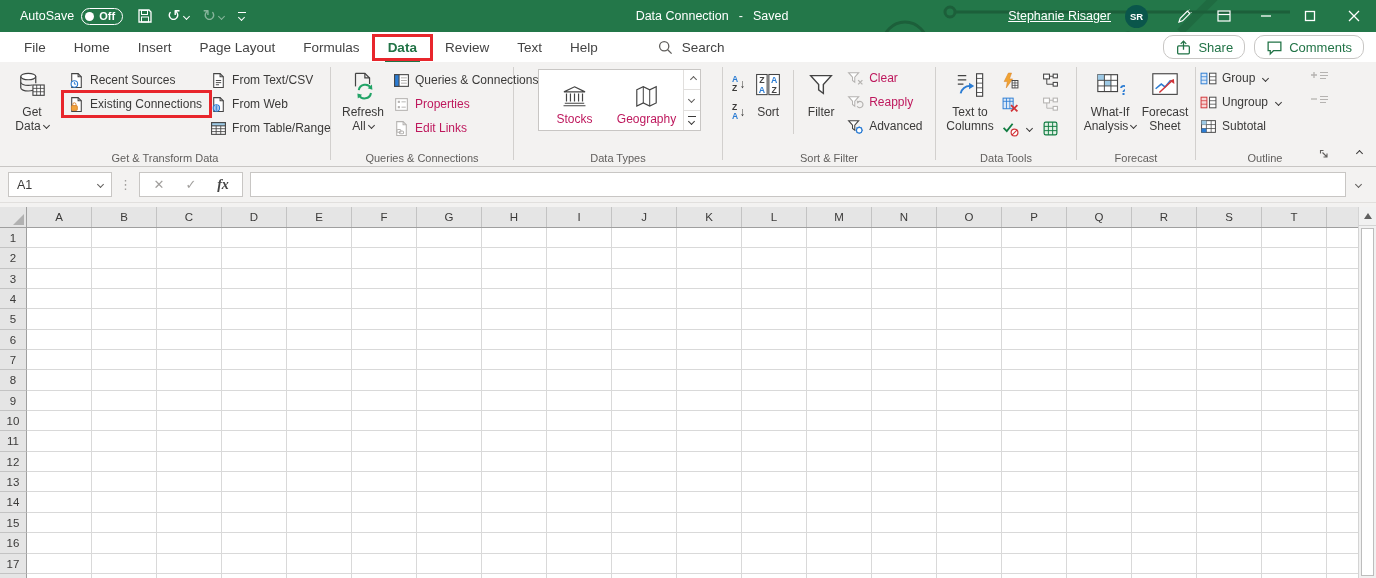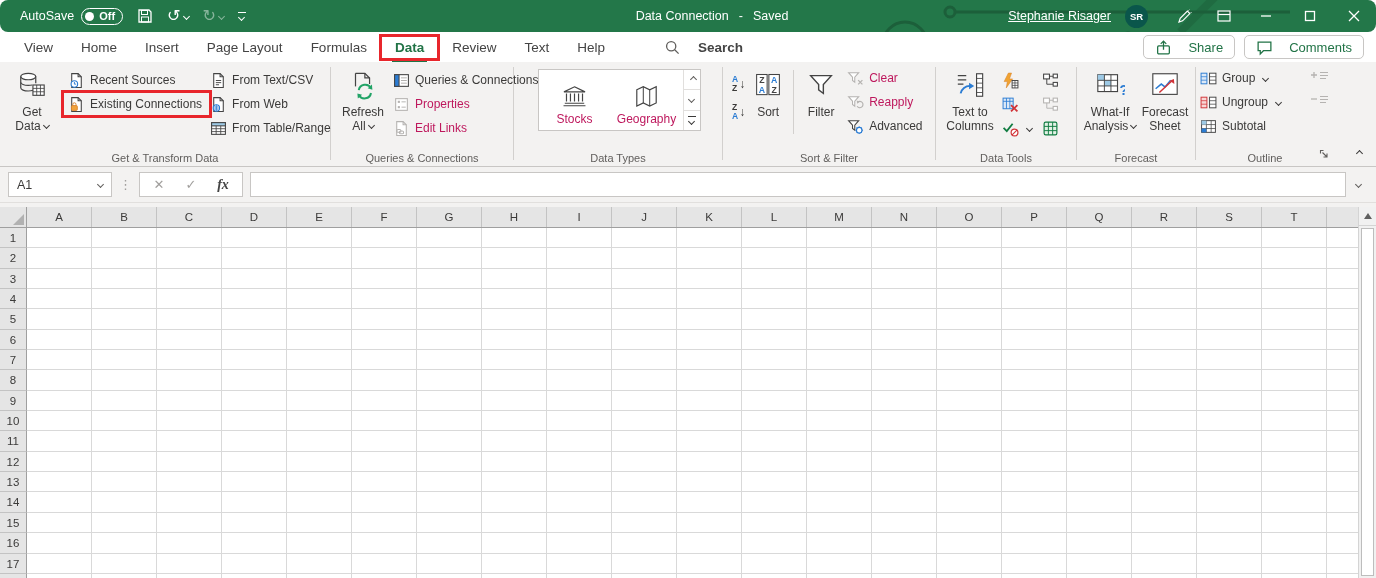--- a/index.html
+++ b/index.html
@@ -1,20 +1,20 @@
 <!DOCTYPE html>
 <html><head>
 <meta charset="utf-8">
 <style>
   * { margin:0; padding:0; box-sizing:border-box; }
   html,body { width:1376px; height:578px; overflow:hidden; font-family:"Liberation Sans","DejaVu Sans",sans-serif; background:#fff; }
   .stage { position:absolute; top:0; left:0; width:1376px; height:578px; overflow:hidden; }
 
   
-  .titlebar { position:absolute; top:0; left:0; right:0; height:32px; background:#237749; color:#fff; display:flex; align-items:center; font-size:12.5px;border-radius:8px; }
+  .titlebar { position:absolute; top:0; left:0; right:0; height:32px; background:#237749; color:#fff; display:flex; align-items:center; font-size:12.5px; }
   .tb-art { position:absolute; top:0; left:0; width:100%; height:32px; pointer-events:none; }
   .tb-left { display:flex; align-items:center; gap:14px; padding-left:20px; position:relative; z-index:2; }
   .autosave { display:flex; align-items:center; gap:7px; }
   .pill { display:inline-flex; align-items:center; gap:5px; border:1.4px solid #fff; border-radius:9px; height:17px; padding:0 7px 0 3px; font-weight:bold; font-size:11px; }
   .pill .dot { width:9px; height:9px; border-radius:50%; background:#fff; }
   .qat-btn { display:inline-flex; align-items:center; color:#fff; }
   .qat-btn.dim { opacity:.45; }
   .uglyph { font-size:16px; line-height:1; }
   .tb-title { position:absolute; left:0; right:0; text-align:center; z-index:1; display:flex; justify-content:center; gap:10px; font-size:12.5px;margin-left:48px; }
   .tb-right { margin-left:auto; display:flex; align-items:center; gap:0; position:relative; z-index:2; }
@@ -22,23 +22,23 @@
   .avatar { width:23px; height:23px; border-radius:50%; background:#0a564b; color:#fff; font-size:9.5px; font-weight:bold; display:flex; align-items:center; justify-content:center; margin-right:16px; }
   .tb-ico { width:40px; height:32px; display:flex; align-items:center; justify-content:center; color:#fff; }
   .winbtn { width:44px; height:32px; display:flex; align-items:center; justify-content:center; }
 
   
   .tabrow { position:absolute; top:32px; left:0; right:0; height:30px; background:#fff; display:flex; align-items:stretch; padding-left:10px; }
   .tab { padding:0 14px; display:flex; align-items:center; font-size:13.5px; color:#444; position:relative; }
   .tab.selected { color:#217346; font-weight:bold; }
   .tab.selected .tab-underline { position:absolute; left:11px; right:11px; bottom:0; height:3px; background:#217346; }
   .ann-tab { position:absolute; top:2px; bottom:1px; left:-2px; right:-2px; border:3px solid #e8262c; pointer-events:none; }
-  .search { display:flex; align-items:center; gap:18px; margin-left:46px; font-size:13.5px; color:#444;font-weight:bold; }
+  .search { display:flex; align-items:center; gap:9px; margin-left:46px; font-size:13.5px; color:#444; }
   .tr-right { margin-left:auto; display:flex; align-items:center; gap:9px; padding-right:12px; }
-  .pillbtn { display:flex; align-items:center; gap:16px; border:1px solid #c8c6c4; border-radius:5px; background:#fff; height:24px; padding:0 11px; color:#217346; font-size:13px; }
+  .pillbtn { display:flex; align-items:center; gap:6px; border:1px solid #c8c6c4; border-radius:10px; background:#fff; height:24px; padding:0 11px; color:#217346; font-size:13px; }
 
   
   .ribbon { position:absolute; top:62px; left:0; right:0; height:105px; background:#f3f2f1; border-bottom:1px solid #c8c6c4; display:flex; }
   .rgroup { position:relative; height:100%; flex:none; }
   .rg-label { position:absolute; bottom:2px; left:0; right:0; text-align:center; font-size:11px; color:#605e5c; white-space:nowrap; }
   .vdiv { flex:none; width:1px; background:#d2d0ce; margin:5px 0 6px; }
   .rg-content { display:flex; height:84px; padding:2px 4px 0 6px; }
   .bigbtn { width:52px; display:flex; flex-direction:column; align-items:center; justify-content:flex-start; padding-top:3px; font-size:12px; color:#3b3a39; text-align:center; line-height:1.2; flex:none; }
   .bigbtn .bicon { height:36px; display:flex; align-items:center; justify-content:center; margin-bottom:2px; }
   .scol { display:flex; flex-direction:column; justify-content:flex-start; padding-top:4px; }
@@ -176,21 +176,21 @@
       <span class="winbtn">
         <svg width="12" height="12" viewBox="0 0 12 12">
             <path d="M1 1 L11 11 M11 1 L1 11" stroke="#fff" stroke-width="1.3"></path>
           </svg>
       </span>
     </div>
   </div>
 
   <div class="tabrow">
     <div class="tab">
-        <span>View</span>
+        <span>File</span>
       </div>
     <div class="tab">
         <span>Home</span>
       </div>
     <div class="tab">
         <span>Insert</span>
       </div>
     <div class="tab">
         <span>Page Layout</span>
       </div>

